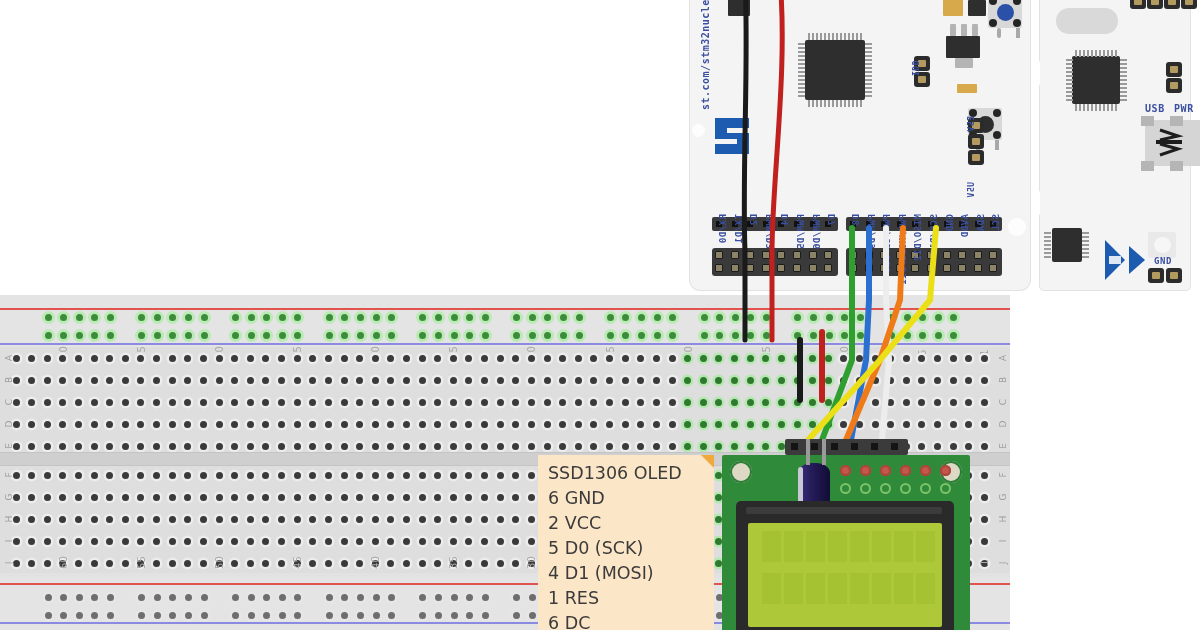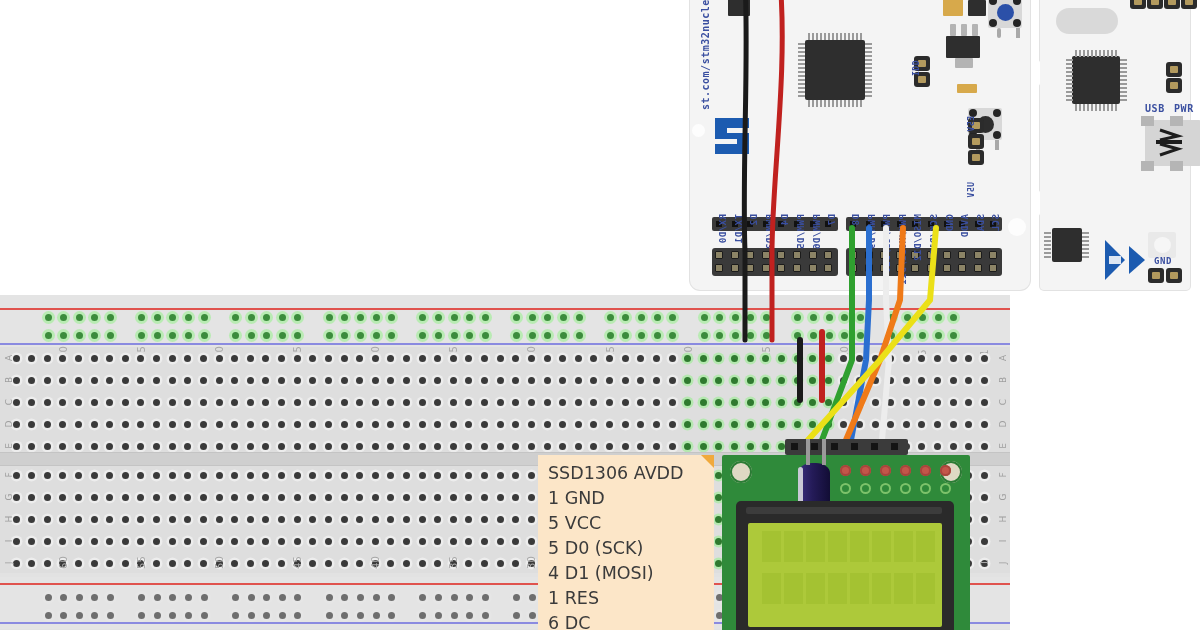--- a/index.html
+++ b/index.html
@@ -1439,23 +1439,23 @@
           <div class="cell" style="left: 124px; top: 50px;"></div>
           <div class="cell" style="left: 146px; top: 50px;"></div>
           <div class="cell" style="left: 168px; top: 50px;"></div>
         </div>
     </div>
   </div>
 
   <div id="tooltip">
     <div id="tooltip-pointer"></div>
     <div id="tooltip-lines">
-        <div class="tline">SSD1306 AVDD</div>
-        <div class="tline">1 GND</div>
-        <div class="tline">5 VCC</div>
+        <div class="tline">SSD1306 OLED</div>
+        <div class="tline">6 GND</div>
+        <div class="tline">2 VCC</div>
         <div class="tline">5 D0 (SCK)</div>
         <div class="tline">4 D1 (MOSI)</div>
         <div class="tline">1 RES</div>
         <div class="tline">6 DC</div>
       </div>
   </div>
 
 </div>
 
 </body></html>

